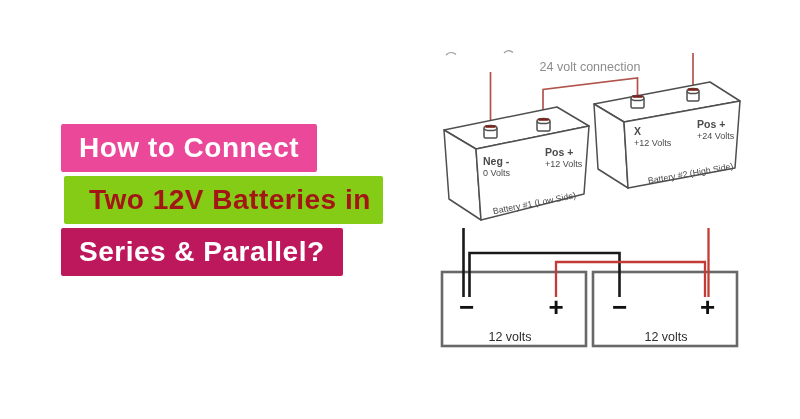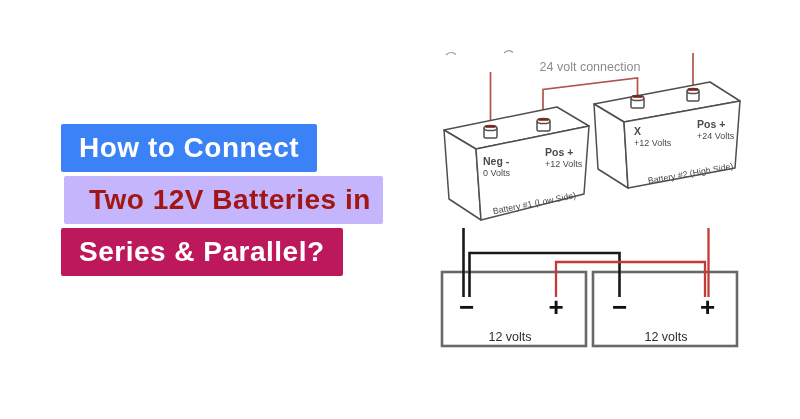--- a/index.html
+++ b/index.html
@@ -18,22 +18,22 @@
   svg text{font-family:"Liberation Sans",sans-serif;}
   .bat-label{font-weight:700;fill:#4a4a4a;}
   .bat-sub{fill:#4a4a4a;}
 </style>
 </head>
 <body>
 
 <div class="canvas">
 
   <div class="headline">
-    <div class="hl hl1" style="background-color: #3b82f6; color: rgb(255, 255, 255);">How to Connect</div>
-    <div class="hl hl2" style="background-color: #c4b5fd; color: rgb(163, 22, 22); padding-left: 25px;">Two 12V Batteries in</div>
+    <div class="hl hl1" style="background-color: #ec4899; color: rgb(255, 255, 255);">How to Connect</div>
+    <div class="hl hl2" style="background-color: #84cc16; color: rgb(163, 22, 22); padding-left: 25px;">Two 12V Batteries in</div>
     <div class="hl hl3" style="background-color: #be185d; color: rgb(255, 255, 255);">Series &amp; Parallel?</div>
   </div>
 
   <svg style="position:absolute;left:430px;top:40px;" width="330" height="320" viewBox="430 40 330 320">
 
     <g>
 
       <path d="M446,55 c3,-3 7,-3 10,-0.5" fill="none" stroke="#9a9a9a" stroke-width="1.2"></path>
       <path d="M504,53 c3,-3 6,-3 9,-0.5" fill="none" stroke="#9a9a9a" stroke-width="1.2"></path>
 

